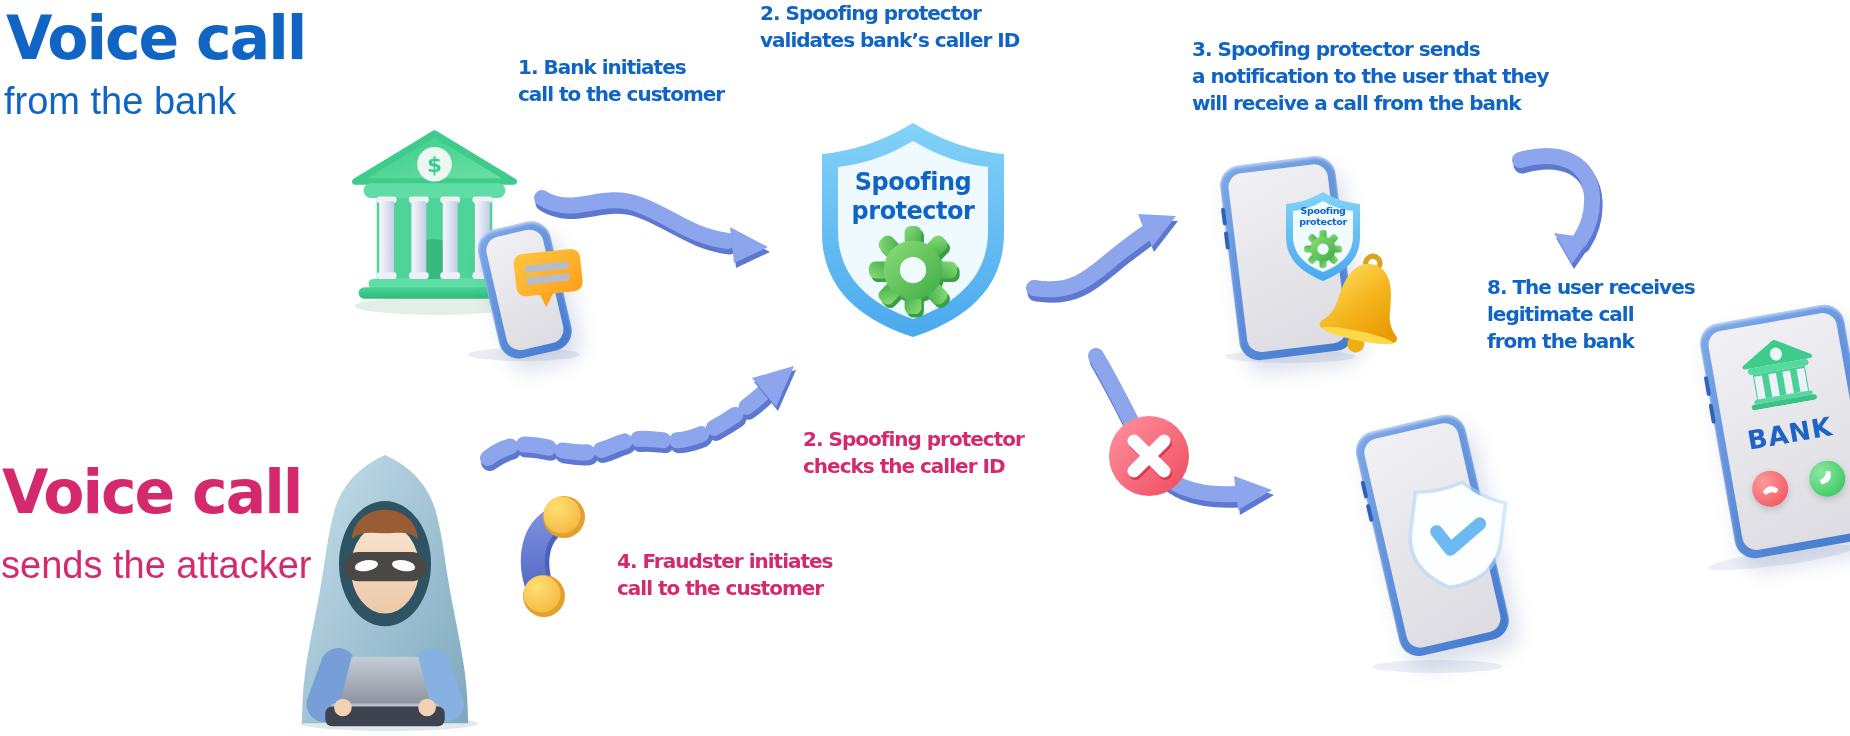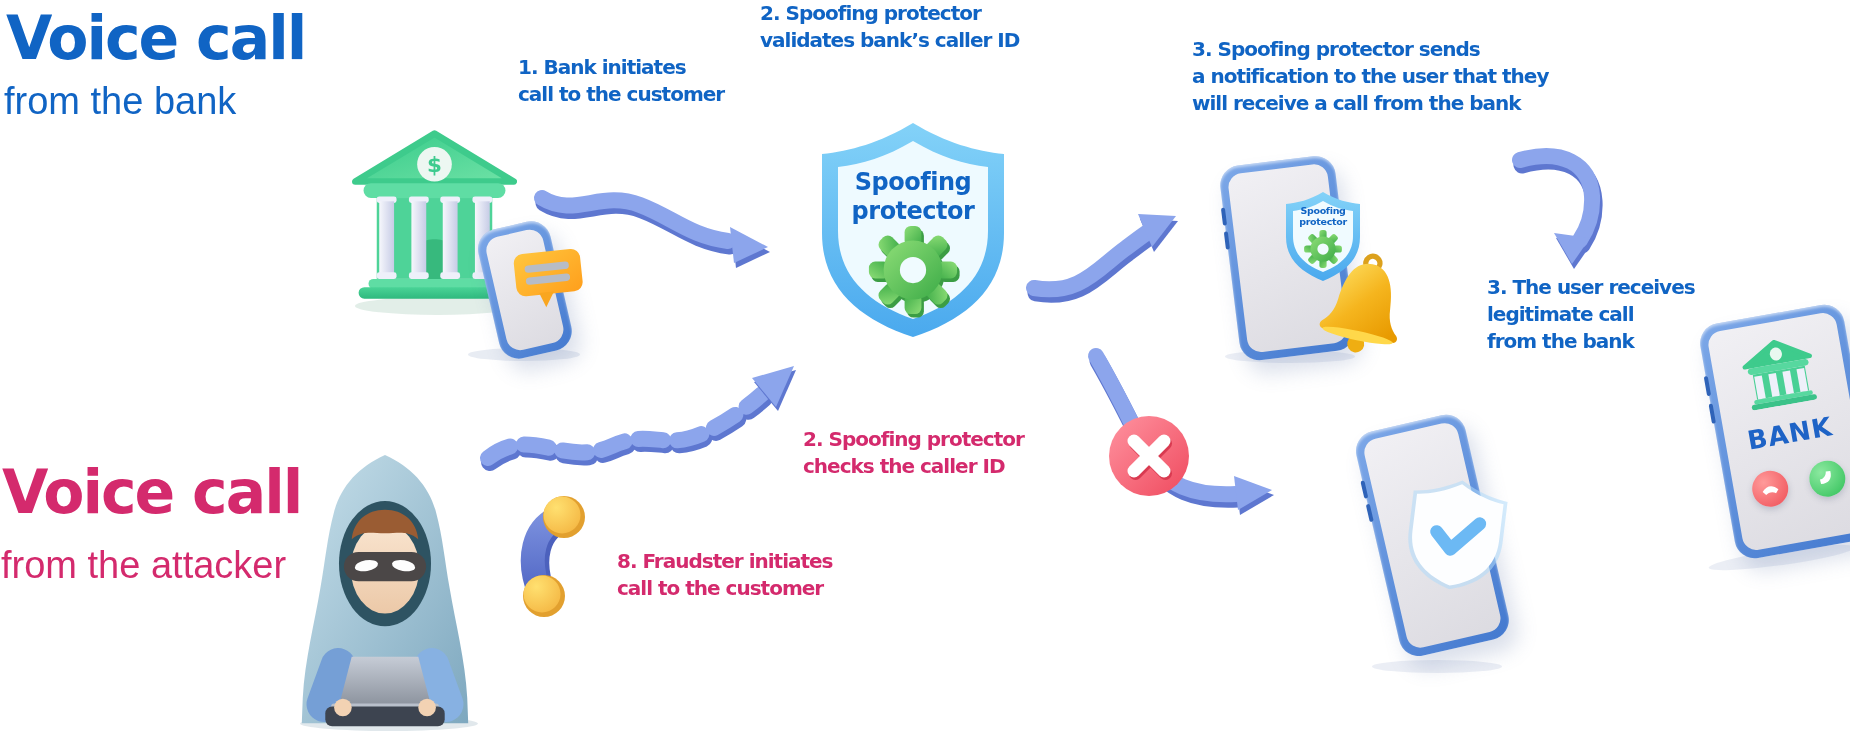--- a/index.html
+++ b/index.html
@@ -44,34 +44,34 @@
   <div class="gshadow" style="left:355px;top:297px;width:165px;height:18px;background:rgba(110,170,140,.20);"></div>
   <div class="gshadow" style="left:468px;top:348px;width:112px;height:13px;background:rgba(130,150,190,.18);"></div>
   <div class="gshadow" style="left:300px;top:716px;width:178px;height:15px;background:rgba(120,150,170,.22);"></div>
   <div class="gshadow" style="left:1225px;top:350px;width:130px;height:13px;background:rgba(130,150,190,.16);"></div>
   <div class="gshadow" style="left:1372px;top:660px;width:130px;height:13px;background:rgba(130,150,190,.16);"></div>
   <div class="gshadow" style="left:1708px;top:550px;width:148px;height:15px;background:rgba(130,150,190,.16);transform:rotate(-8deg);"></div>
 
   <div class="abs h1 blue" style="left:6px;top:8px;">Voice call</div>
   <div class="abs h2 blue" style="left:4px;top:80px;">from the bank</div>
   <div class="abs h1 pink" style="left:2px;top:462px;">Voice call</div>
-  <div class="abs h2 pink" style="left:1px;top:544px;">from the attacker</div>
+  <div class="abs h2 pink" style="left:1px;top:544px;">sends the attacker</div>
 
   <div class="abs step blue" style="left:518px;top:54px;">1. Bank initiates
 call to the customer</div>
   <div class="abs step blue" style="left:760px;top:0px;">2. Spoofing protector
 validates bank’s caller ID</div>
   <div class="abs step blue" style="left:1167px;top:36px;margin-left:25px;">3. Spoofing protector sends
 a notification to the user that they
 will receive a call from the bank</div>
-  <div class="abs step blue" style="left:1487px;top:274px;">3. The user receives
+  <div class="abs step blue" style="left:1487px;top:274px;">8. The user receives
 legitimate call
 from the bank</div>
 
-  <div class="abs step pink" style="left:617px;top:548px;">8. Fraudster initiates
+  <div class="abs step pink" style="left:617px;top:548px;">4. Fraudster initiates
 call to the customer</div>
   <div class="abs step pink" style="left:803px;top:426px;">2. Spoofing protector
 checks the caller ID</div>
 
   <svg class="abs" width="1850" height="736" viewBox="0 0 1850 736" style="left:0;top:0;">
     <g>
       <path class="arrow-under" transform="translate(2,5)" d="M542,198 C575,218 600,190 640,205 C672,217 690,236 728,241"></path>
       <polygon class="ah-under" transform="translate(2,5)" points="768,247 730,227 734,263"></polygon>
       <path class="arrow-main" d="M542,198 C575,218 600,190 640,205 C672,217 690,236 728,241"></path>
       <polygon class="ah-main" points="768,247 730,227 734,263"></polygon>

